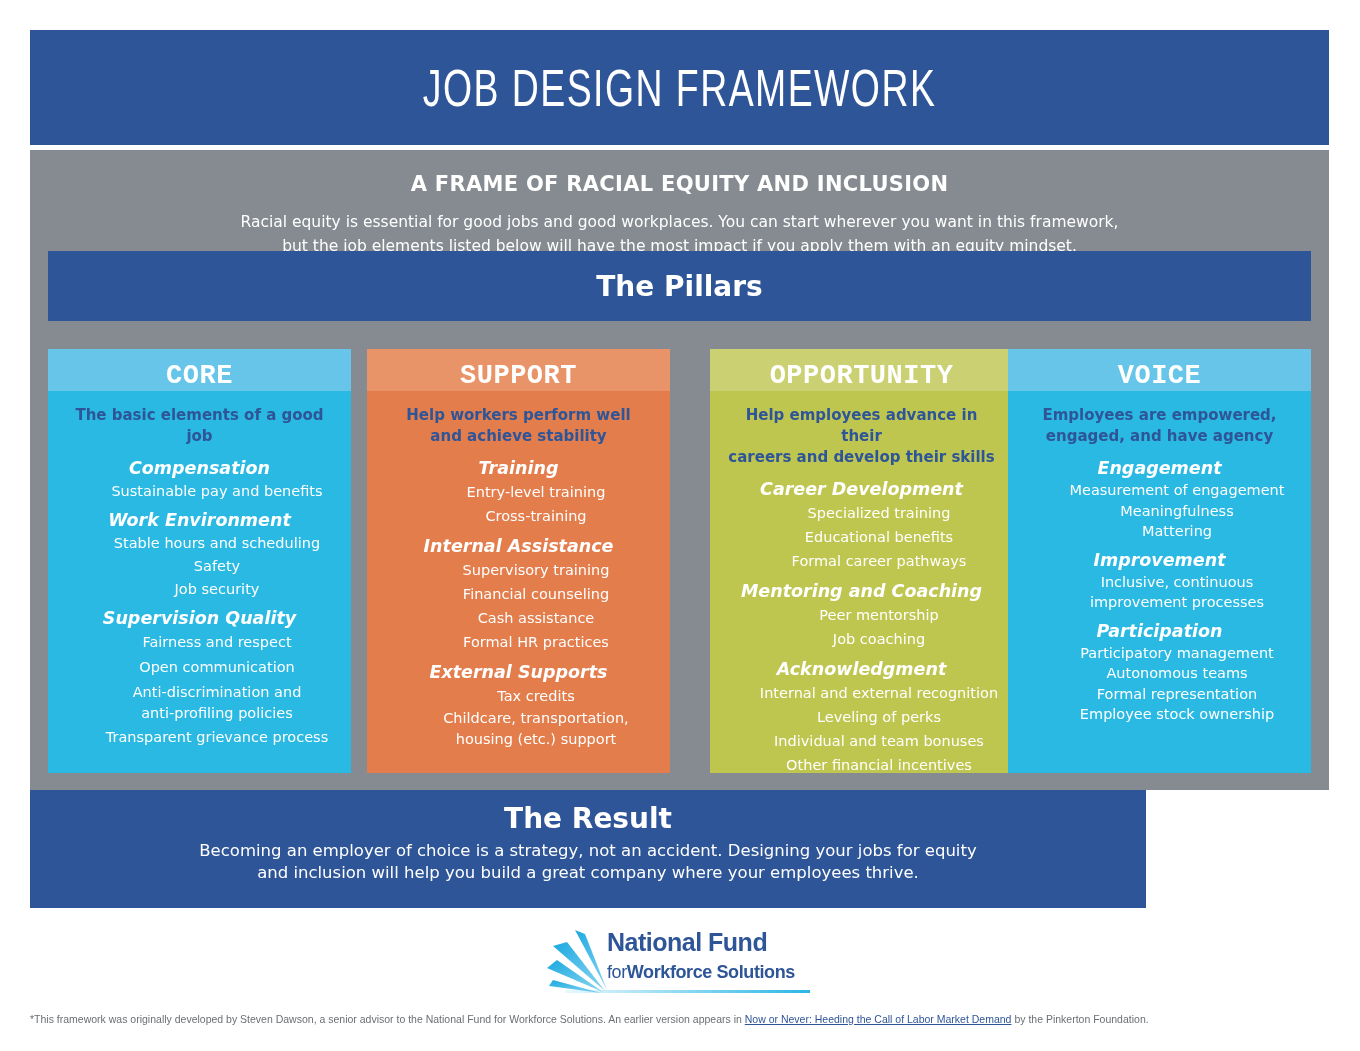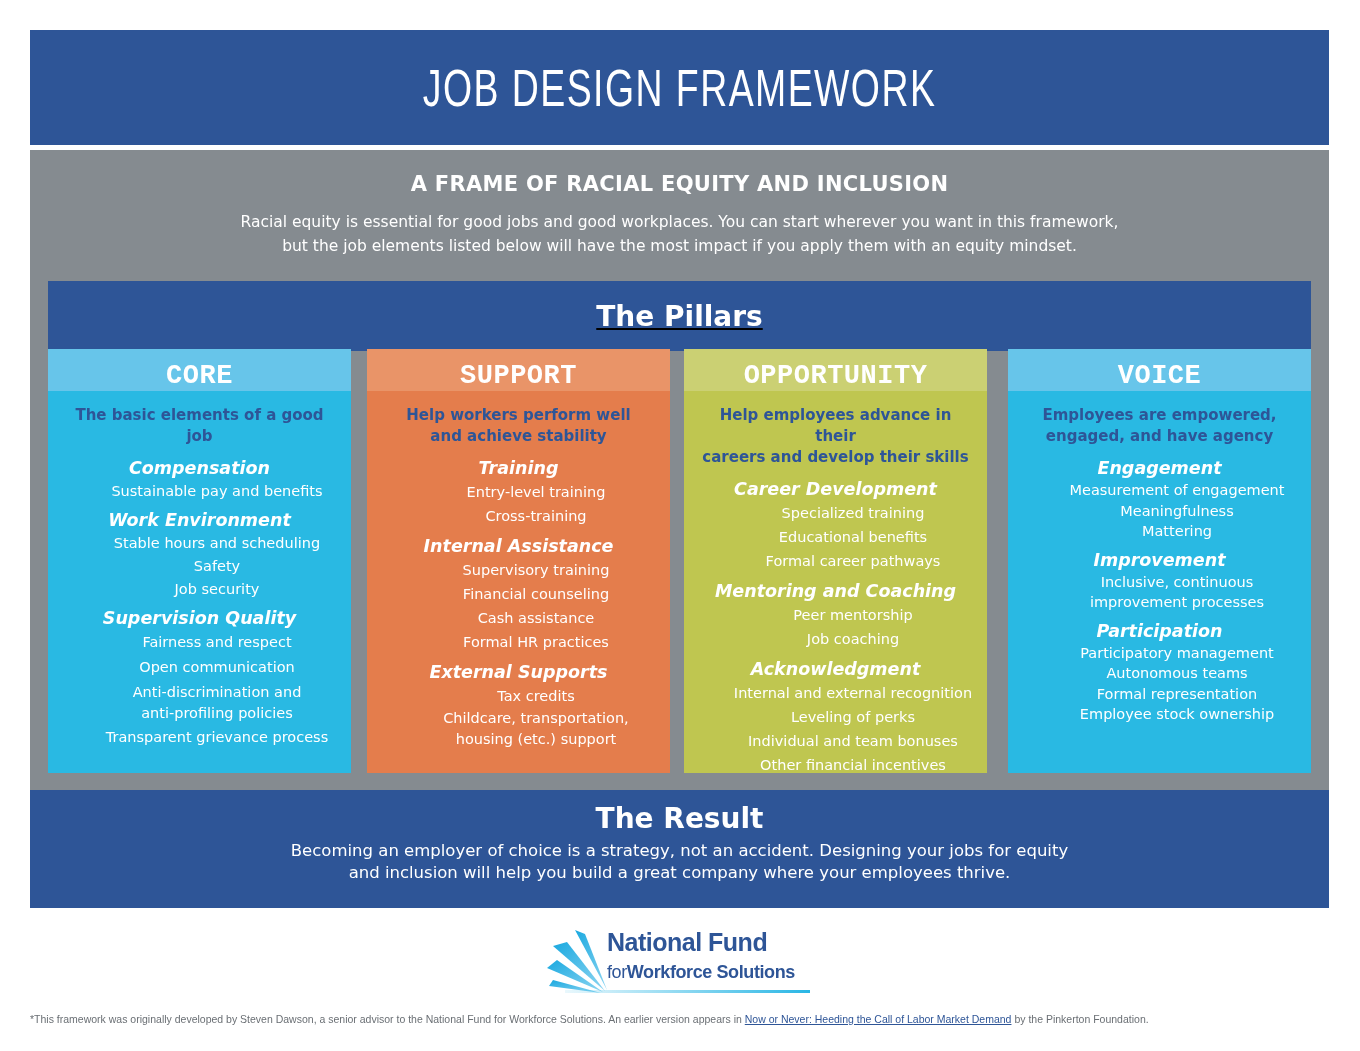--- a/index.html
+++ b/index.html
@@ -2,31 +2,31 @@
 <html><head>
   <meta charset="utf-8">
   <style>
     html, body { margin: 0; padding: 0; background: #ffffff; }
     body { width: 1360px; height: 1051px; position: relative; overflow: hidden; font-family: "DejaVu Sans", sans-serif; }
     .title-bar { position: absolute; left: 30px; top: 30px; width: 1299px; height: 115px; background: #2e5597; display: flex; align-items: center; justify-content: center; }
     .title-text { color: #ffffff; font-family: "Liberation Sans Narrow", "Liberation Sans", sans-serif; font-size: 52px; letter-spacing: 2px; transform: scaleX(0.72); white-space: nowrap; font-weight: normal; }
     .frame { position: absolute; left: 30px; top: 150px; width: 1299px; height: 640px; background: #858b90; }
     .frame-heading { position: absolute; left: 0; width: 100%; top: 22px; text-align: center; color: #ffffff; font-weight: bold; font-size: 21px; letter-spacing: 0.3px; }
     .frame-desc { position: absolute; left: 0; width: 100%; top: 60px; text-align: center; color: #ffffff; font-size: 15.5px; line-height: 24px; }
-    .pillars-bar { position: absolute; left: 18px; top: 131px; width: 1263px; height: 70px; background: #2e5597; display: flex; align-items: center; justify-content: center; text-decoration: underline; }
+    .pillars-bar { position: absolute; left: 18px; top: 101px; width: 1263px; height: 70px; background: #2e5597; display: flex; align-items: center; justify-content: center; }
     .pillars-title { color: #ffffff; font-weight: bold; font-size: 28px; }
     .col { position: absolute; top: 199px; width: 303px; height: 424px; color: #ffffff; text-align: center; }
     .col-head { height: 42px; display: flex; align-items: flex-end; justify-content: center; font-weight: bold; font-size: 27px; letter-spacing: 0.5px; line-height: 30px; padding-bottom: 0; box-sizing: border-box; font-family: Liberation Mono, monospace; }
     .col-body { padding-top: 14px; }
     .col-sub { color: #2e5597; font-weight: bold; font-size: 15px; line-height: 21px; margin-bottom: 9px; padding: 0 18px; }
     .cat { margin-bottom: 6px; }
     .cat-title { font-style: italic; font-weight: bold; font-size: 17.5px; line-height: 24px; }
     .cat-item { font-size: 14.5px; line-height: 22px; padding-left: 35px; }
     .cat-item.tight { line-height: 20.5px; }
-    .result-bar { position: absolute; left: 30px; top: 790px; width: 1299px; height: 118px; background: #2e5597; text-align: center; color: #ffffff; }
+    .result-bar { position: absolute; left: 30px; top: 790px; width: 1116px; height: 118px; background: #2e5597; text-align: center; color: #ffffff; }
     .result-title { font-weight: bold; font-size: 28px; margin-top: 12px; line-height: 34px; }
     .result-desc { font-size: 16.5px; line-height: 22px; margin-top: 4px; }
     .logo { position: absolute; left: 545px; top: 928px; width: 275px; height: 70px; }
     .logo-text1 { position: absolute; left: 62px; top: 0; font-weight: bold; font-size: 25px; color: #2e5597; letter-spacing: -0.5px; white-space: nowrap; font-family: "Liberation Sans", sans-serif; }
     .logo-text2 { position: absolute; left: 62px; top: 34px; font-size: 18px; color: #2e5597; white-space: nowrap; font-family: "Liberation Sans", sans-serif; letter-spacing: -0.4px; }
     .logo-text2 b { font-weight: bold; }
     .logo-underline { position: absolute; left: 20px; top: 62px; width: 245px; height: 3px; background: linear-gradient(90deg, rgba(41,182,229,0.1), #29b6e5); }
     .footnote { position: absolute; left: 30px; top: 1013px; width: 1300px; font-size: 10.5px; color: #6a6f74; white-space: nowrap; font-family: "Liberation Sans", sans-serif; }
     .footnote a { color: #2e5597; text-decoration: underline; }
   </style>
@@ -96,21 +96,21 @@
       </div>
       <div class="cat">
         <div class="cat-title">External Supports</div>
         <div class="cat-item" style="line-height:24px">Tax credits</div>
         <div class="cat-item tight">Childcare, transportation,</div>
         <div class="cat-item tight">housing (etc.) support</div>
       </div>
     </div>
   </div>
 
-  <div class="col" style="left:654px; background:#bfc650;text-align:center;">
+  <div class="col" style="left:680px; background:#bfc650;text-align:center;">
     <div class="col-head" style="background:#cbd073;">OPPORTUNITY</div>
     <div class="col-body">
       <div class="col-sub">
         <div>Help employees advance in their</div>
         <div>careers and develop their skills</div>
       </div>
       <div class="cat">
         <div class="cat-title">Career Development</div>
         <div class="cat-item" style="line-height:24px">Specialized training</div>
         <div class="cat-item" style="line-height:24px">Educational benefits</div>

